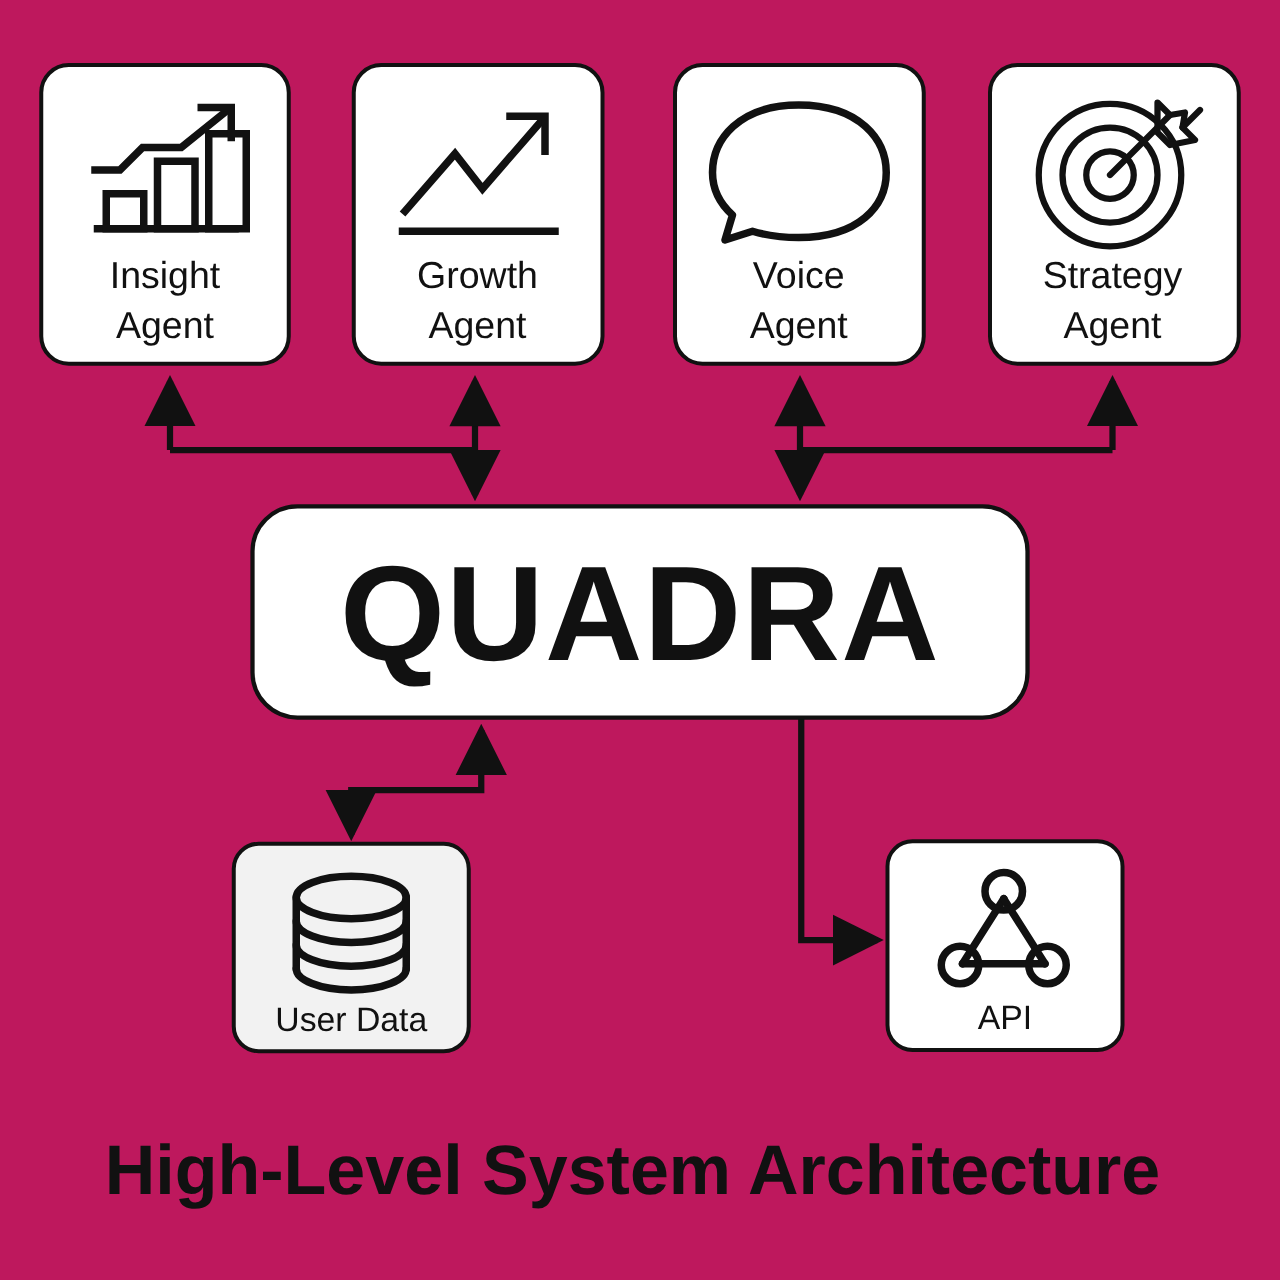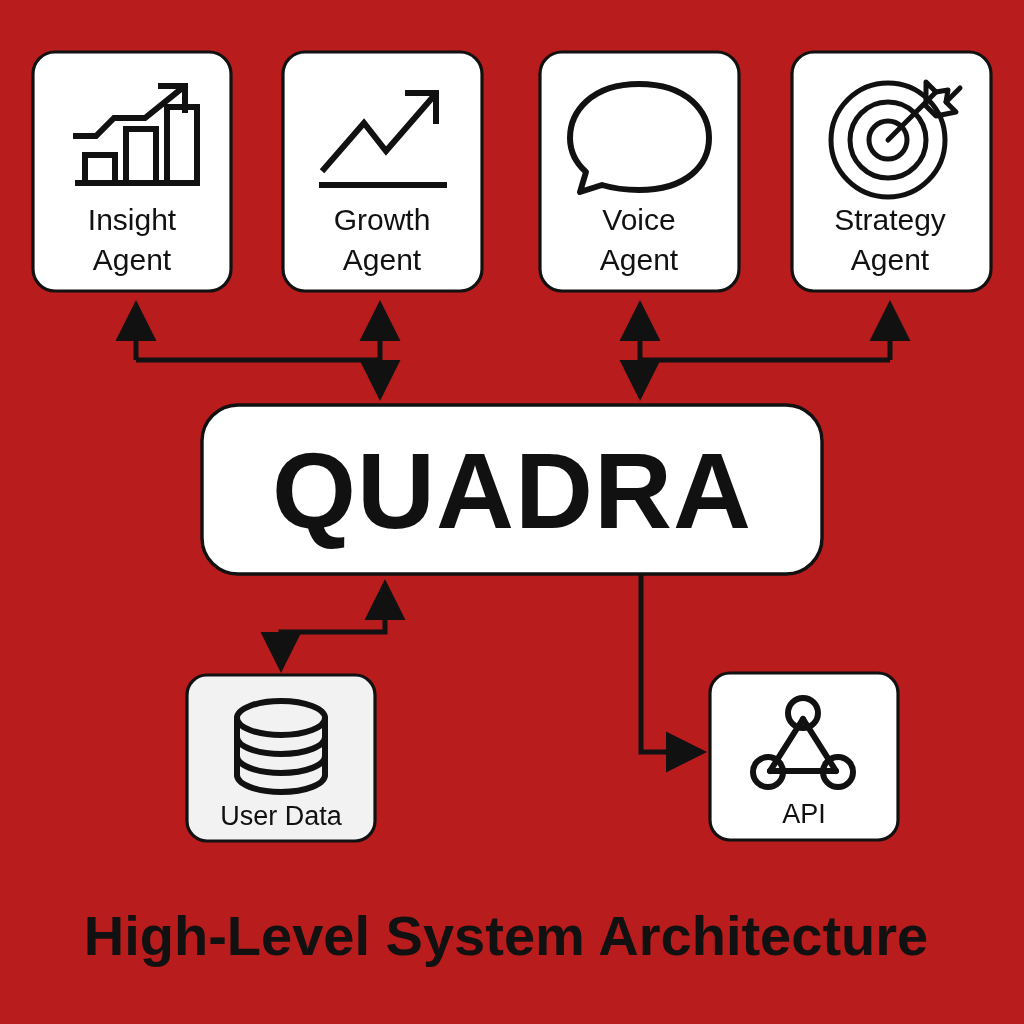--- a/index.html
+++ b/index.html
@@ -10,21 +10,21 @@
   body {
     width: 1024px;
     height: 1024px;
     font-family: "Liberation Sans", sans-serif;
     overflow: hidden;
   }
   #diagram-root {
     position: relative;
     width: 1024px;
     height: 1024px;
-    background: #b91c1c;
+    background: #be185d;
   }
   svg.canvas {
     display: block;
     width: 1024px;
     height: 1024px;
   }
   .node-box {
     fill: #ffffff;
     stroke: #111111;
     stroke-width: 3.2;

